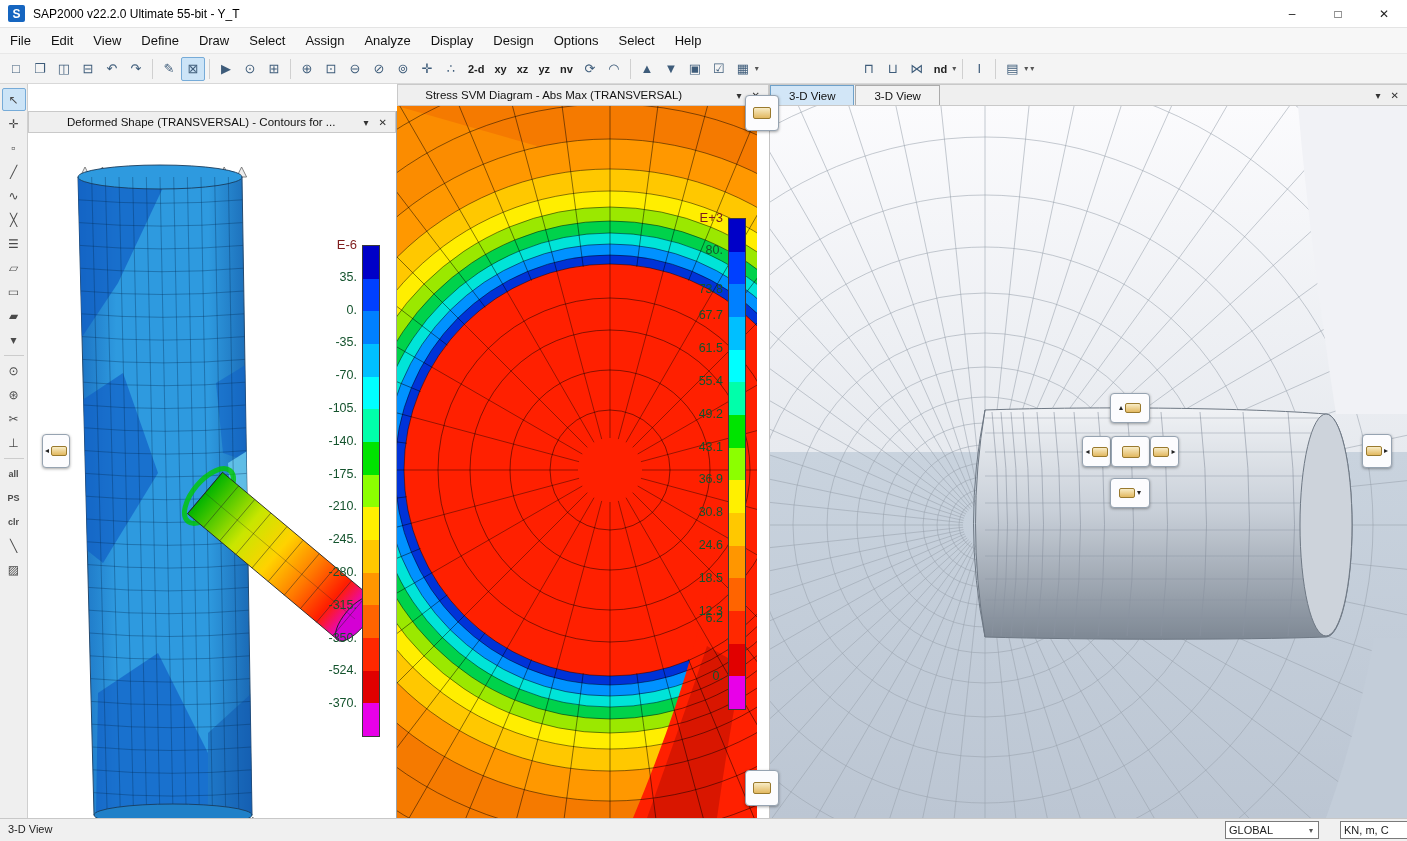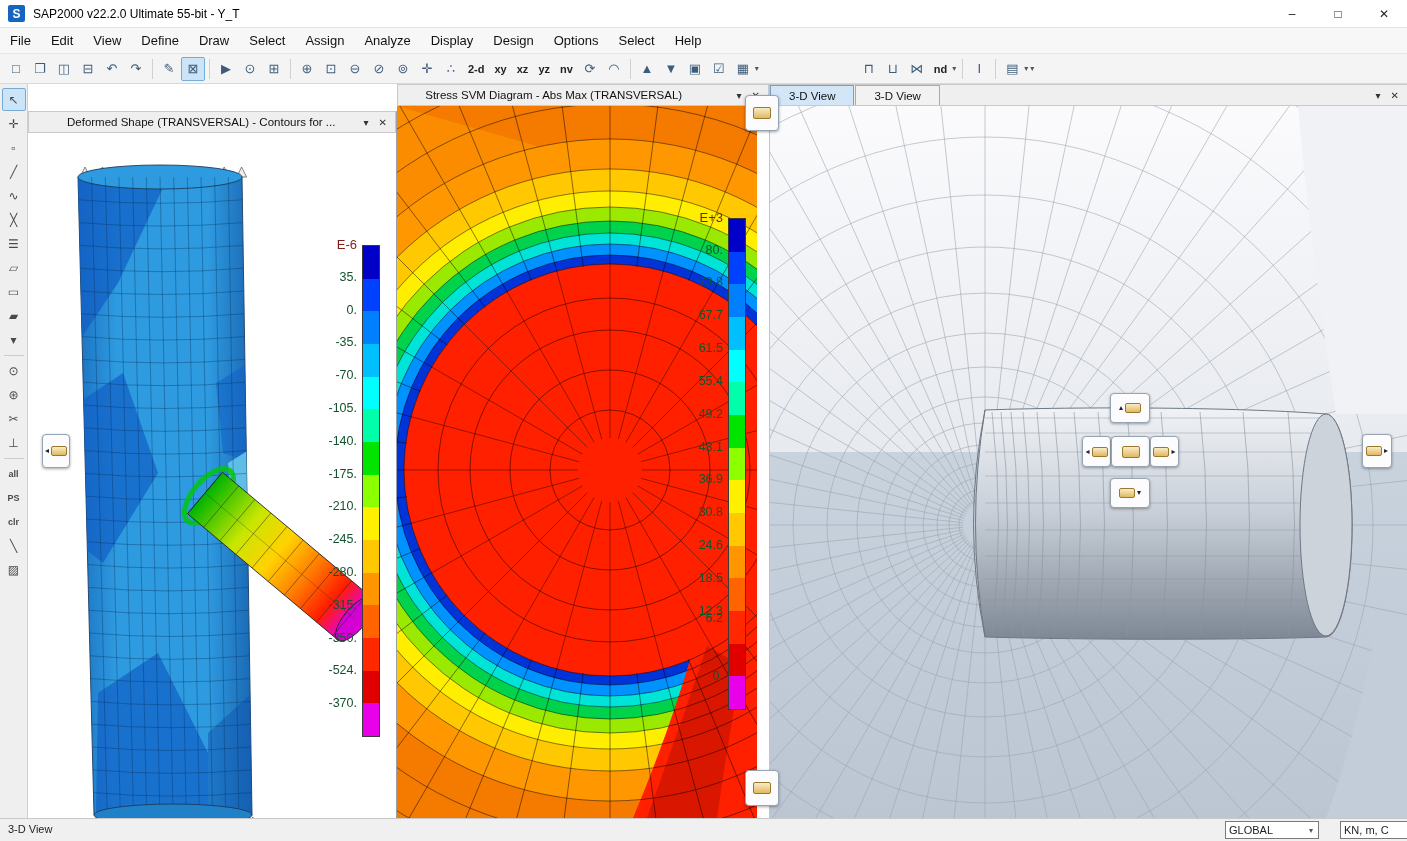--- a/index.html
+++ b/index.html
@@ -468,21 +468,21 @@
           <div style="background: rgb(140, 255, 0);"></div>
           <div style="background: rgb(255, 240, 0);"></div>
         <div style="background: rgb(255, 200, 0);"></div>
           <div style="background: rgb(255, 150, 0);"></div>
           <div style="background: rgb(255, 100, 0);"></div>
         <div style="background: rgb(255, 40, 0);"></div>
           <div style="background: rgb(225, 0, 0);"></div>
           <div style="background: rgb(232, 0, 232);"></div>
       </div>
       <span class="legend-label" style="top:137px;right:46px">80.</span>
-      <span class="legend-label" style="top:169px;right:46px">73.8</span>
+      <span class="legend-label" style="top:176px;right:46px">73.8</span>
       <span class="legend-label" style="top:202px;right:46px">67.7</span>
       <span class="legend-label" style="top:235px;right:46px">61.5</span>
       <span class="legend-label" style="top:268px;right:46px">55.4</span>
       <span class="legend-label" style="top:301px;right:46px">49.2</span>
       <span class="legend-label" style="top:334px;right:46px">43.1</span>
       <span class="legend-label" style="top:366px;right:46px">36.9</span>
       <span class="legend-label" style="top:399px;right:46px">30.8</span>
       <span class="legend-label" style="top:432px;right:46px">24.6</span>
       <span class="legend-label" style="top:465px;right:46px">18.5</span>
       <span class="legend-label" style="top:498px;right:46px">12.3</span>

